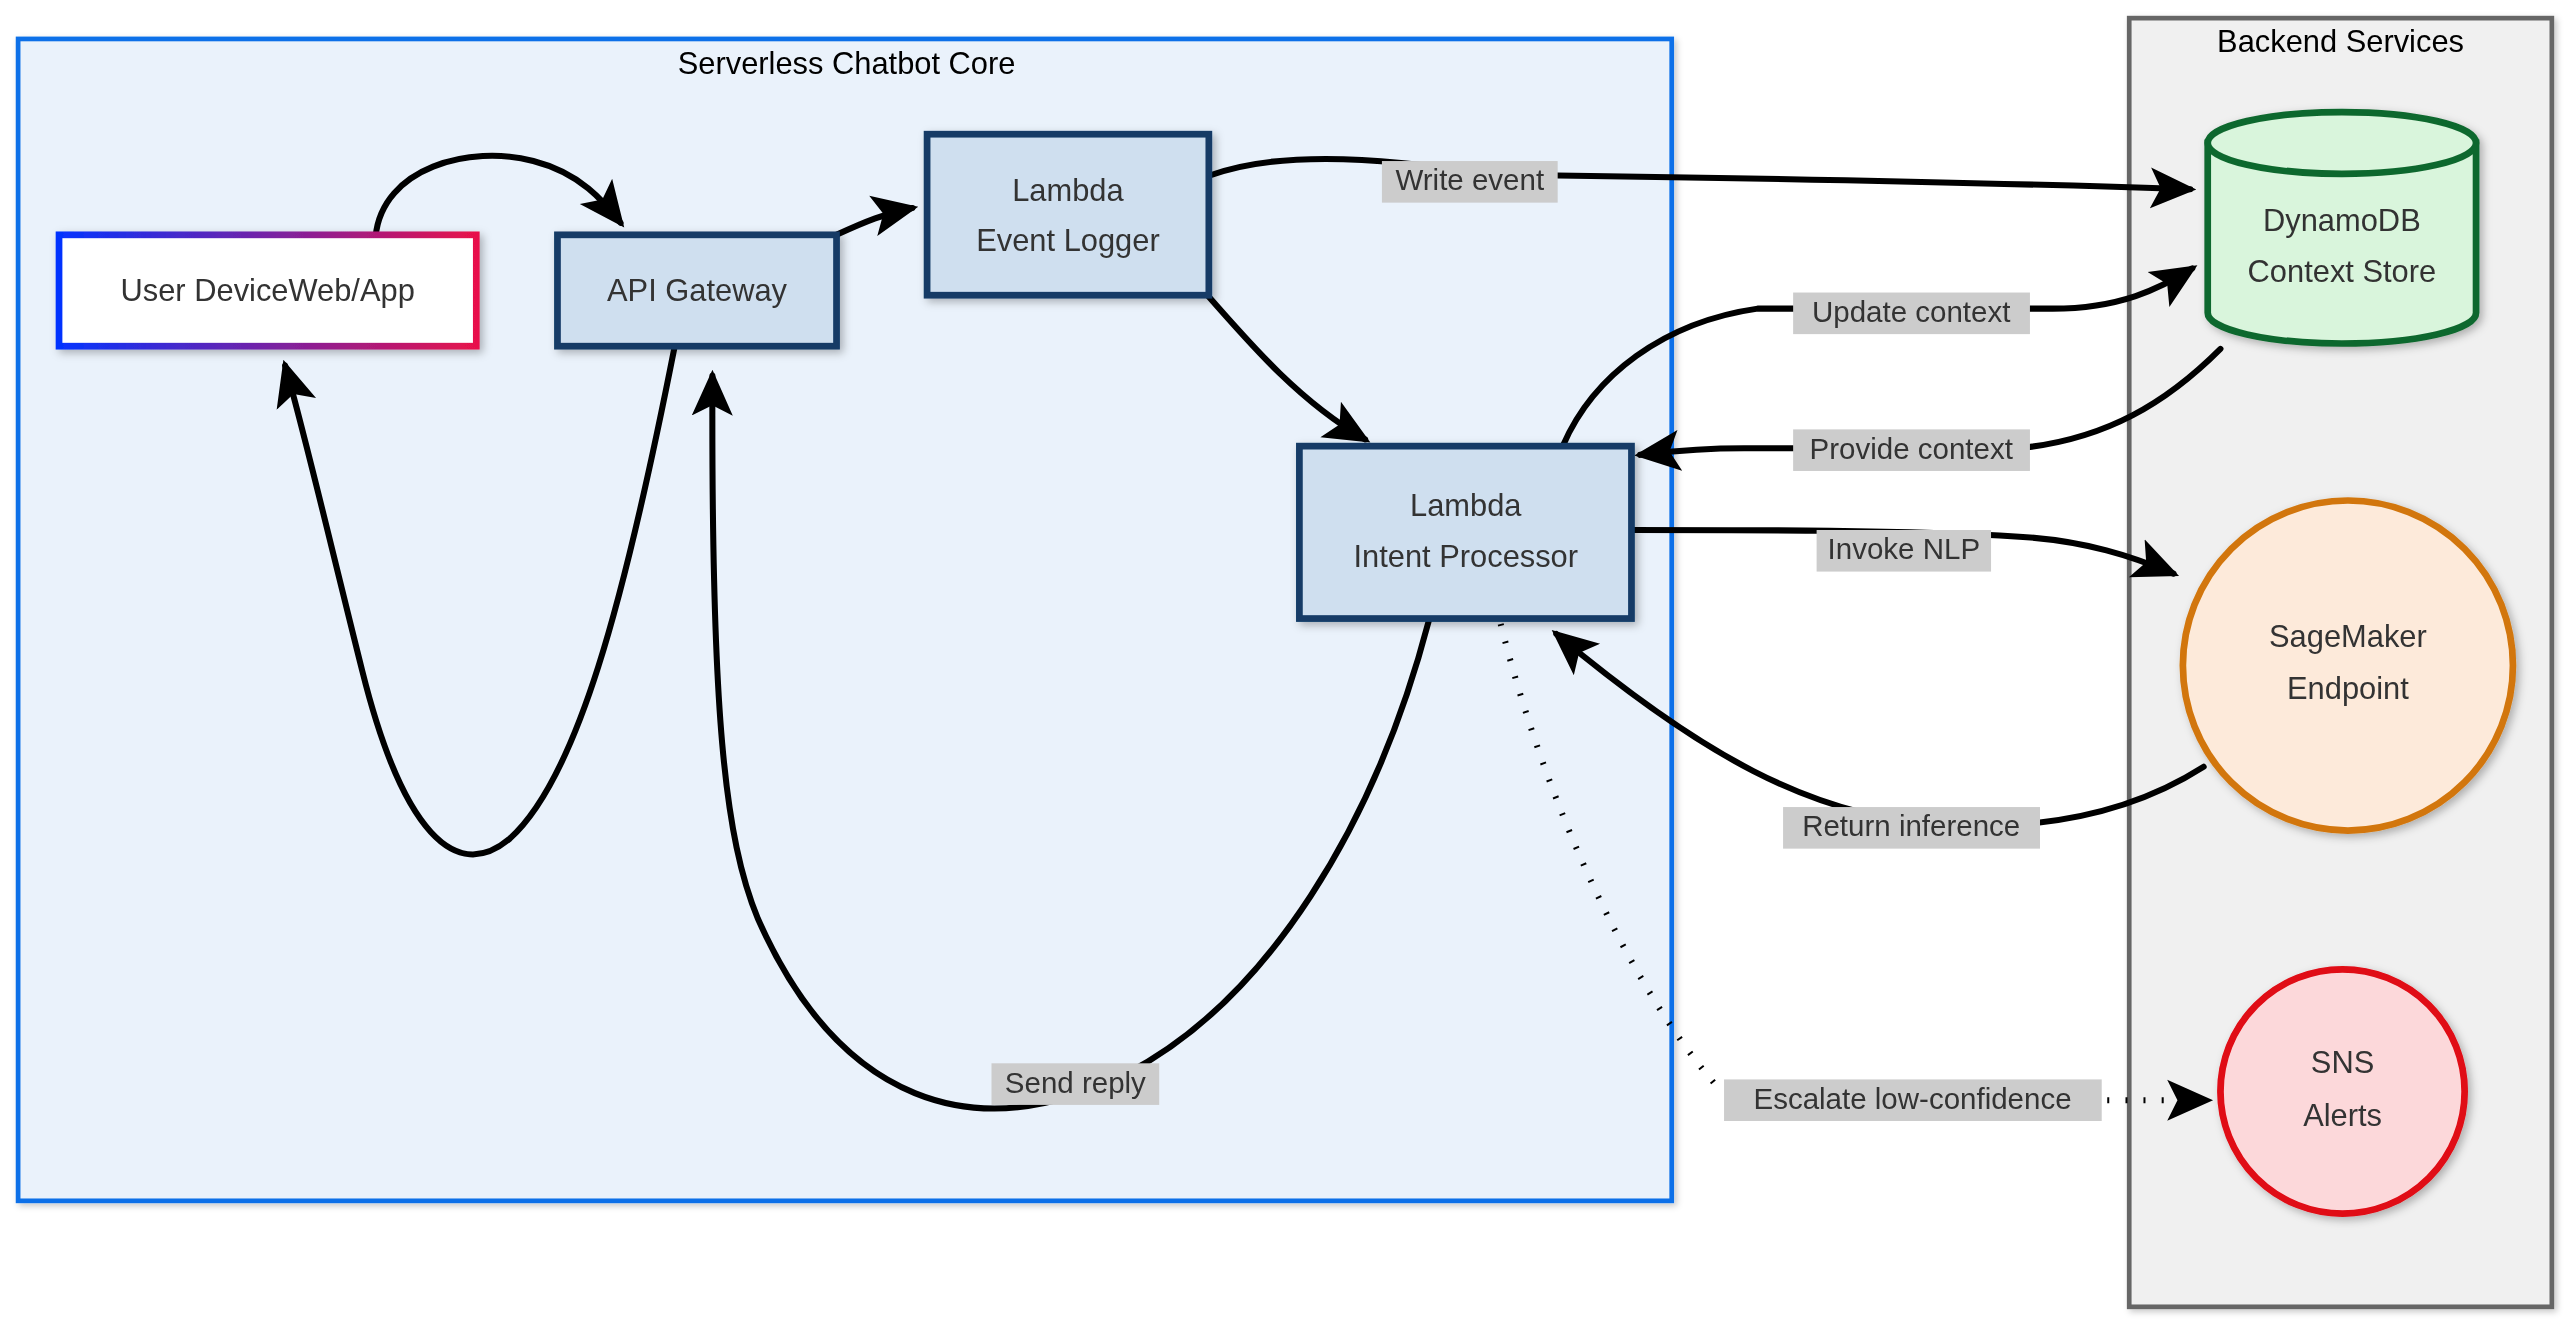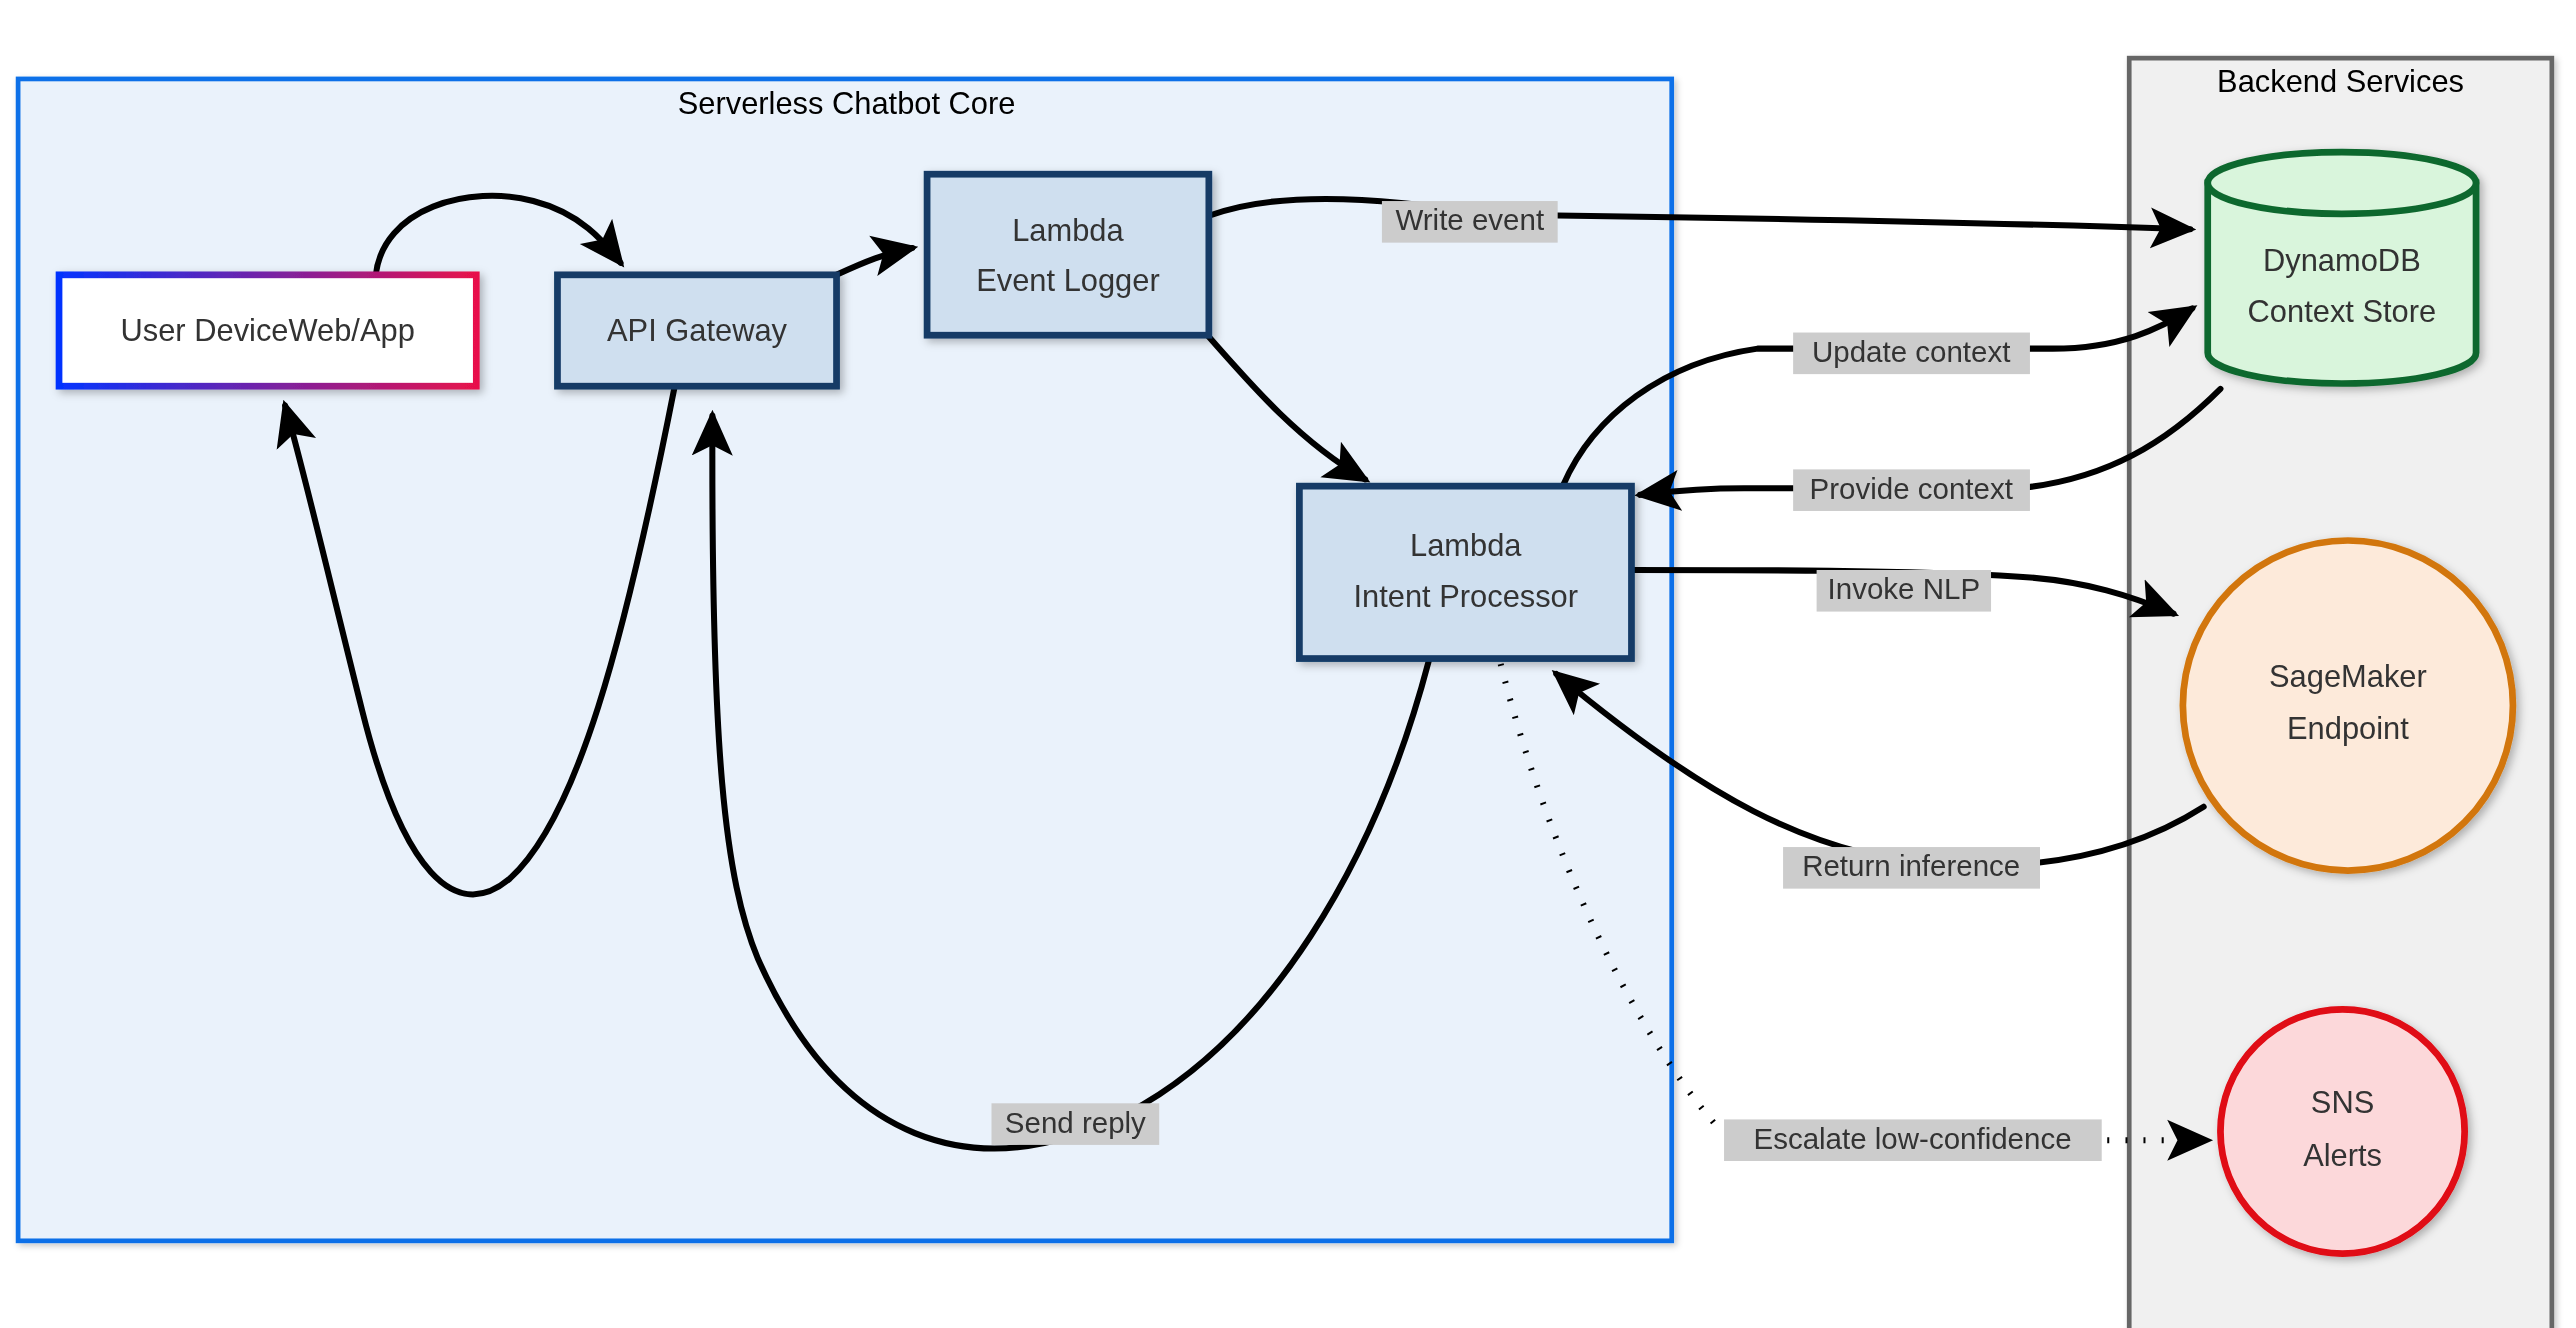--- a/index.html
+++ b/index.html
@@ -1,19 +1,19 @@
 <!DOCTYPE html>
 <html style="font-size:10.7px"><head>
 <meta charset="utf-8">
 <title>Serverless Chatbot Architecture</title>
 <style>
   html,body{margin:0;padding:0;background:#ffffff;}
   body{width:2576px;height:1329px;position:relative;overflow:hidden;
        font-family:"Liberation Sans","DejaVu Sans",sans-serif;}
-  #canvas{position:absolute;left:0;top:0;width:2576px;height:1078px;margin-top:40px;}
+  #canvas{position:absolute;left:0;top:0;width:2576px;height:1078px;}
   svg.layer{position:absolute;left:0;top:0;width:2576px;height:1329px;}
   .nodeText{fill:#333333;font-family:"Liberation Sans","DejaVu Sans",sans-serif;
             font-size:46px;text-anchor:middle;dominant-baseline:middle;}
   .groupTitle{fill:#000000;font-family:"Liberation Sans","DejaVu Sans",sans-serif;
               font-size:46px;text-anchor:middle;dominant-baseline:middle;}
   .edgeLabel{fill:#333333;font-family:"Liberation Sans","DejaVu Sans",sans-serif;
              font-size:44px;text-anchor:middle;dominant-baseline:middle;}
   .edge{fill:none;stroke:#000000;stroke-width:9;stroke-linecap:round;}
   .edgeDotted{fill:none;stroke:#000000;stroke-width:9;stroke-linecap:butt;
               stroke-dasharray:3 24;}

